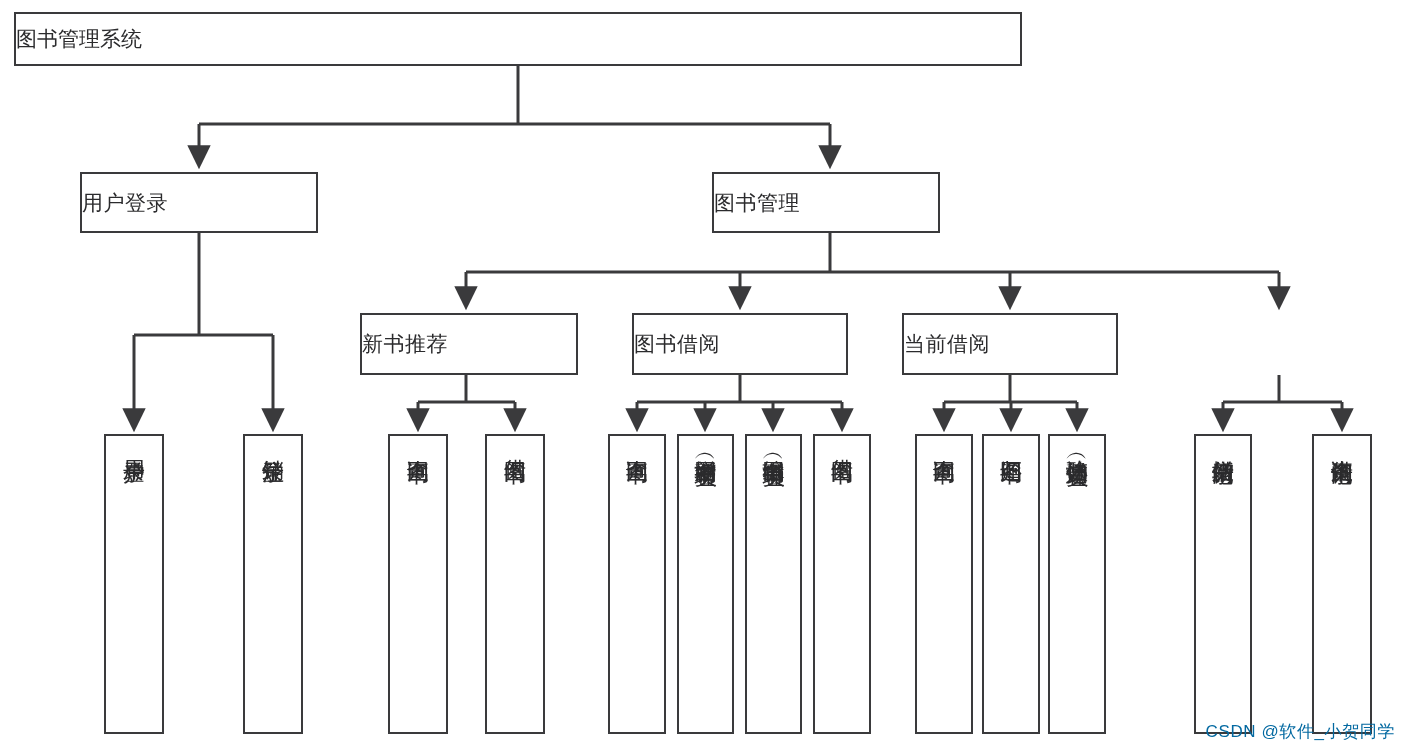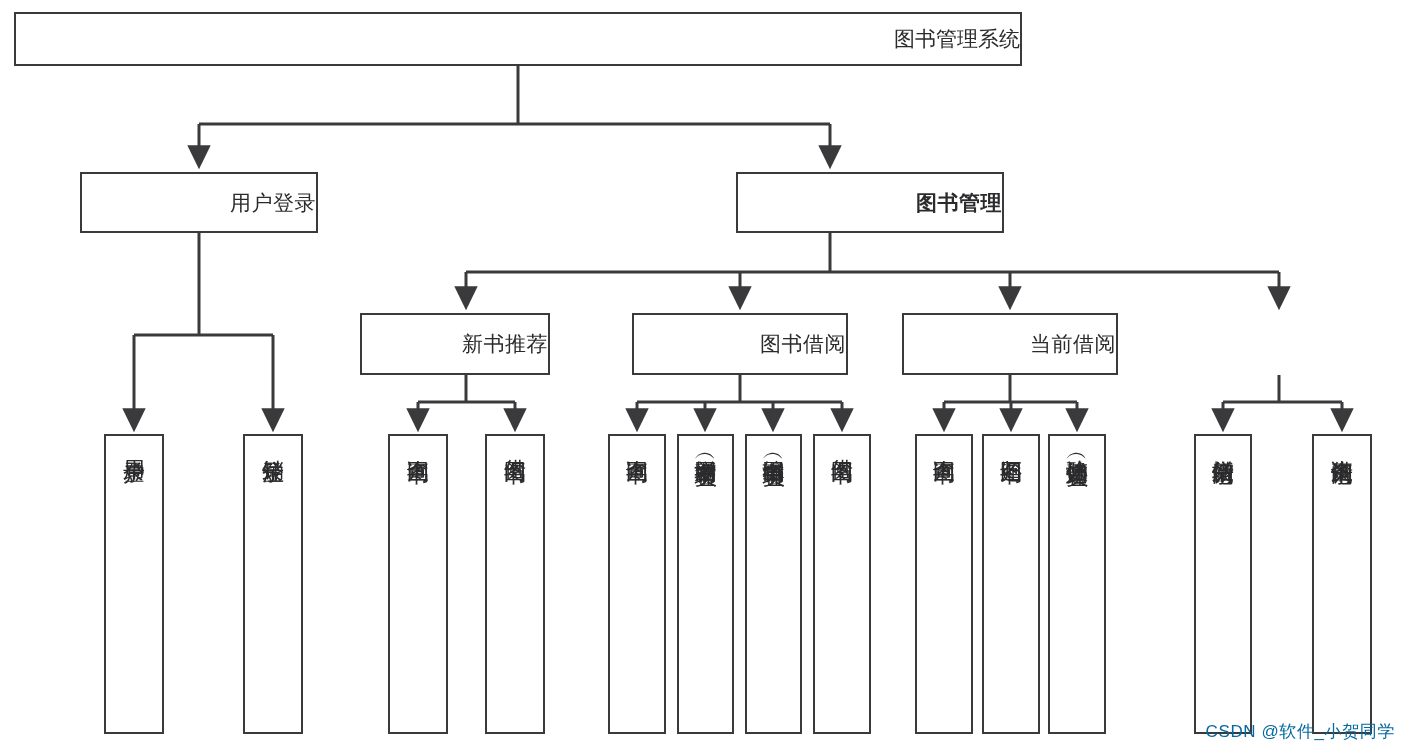--- a/index.html
+++ b/index.html
@@ -24,21 +24,21 @@
     width: 1405px;
     height: 747px;
   }
   .node {
     position: absolute;
     box-sizing: border-box;
     border: 2px solid #3a3a3c;
     background: #ffffff;
     display: flex;
     align-items: center;
-    justify-content: flex-end;
+    justify-content: flex-start;
     color: #2b2b2d;
     z-index: 3;
   }
   .node-h {
     font-size: 21px;
     letter-spacing: 0.5px;
   }
   .node-root {
     font-size: 21px;
   }
@@ -125,25 +125,25 @@
     </g>
   </svg>
 
   <div class="node node-root" style="left:14px; top:12px; width:1008px; height:54px;">
     <span>图书管理系统</span>
   </div>
 
   <div class="node node-h" style="left:80px; top:172px; width:238px; height:61px;">
     <span>用户登录</span>
   </div>
-  <div class="node node-h" style="left:736px; top:172px; width:268px; height:61px;font-weight:bold;">
+  <div class="node node-h" style="left:712px; top:172px; width:228px; height:61px;">
     <span>图书管理</span>
   </div>
 
-  <div class="node node-h" style="left:360px; top:313px; width:190px; height:62px;">
+  <div class="node node-h" style="left:360px; top:313px; width:218px; height:62px;">
     <span>新书推荐</span>
   </div>
   <div class="node node-h" style="left:632px; top:313px; width:216px; height:62px;">
     <span>图书借阅</span>
   </div>
   <div class="node node-h" style="left:902px; top:313px; width:216px; height:62px;">
     <span>当前借阅</span>
   </div>
 
   <div class="node node-v" style="left:104px; top:434px; width:60px; height:300px;">

